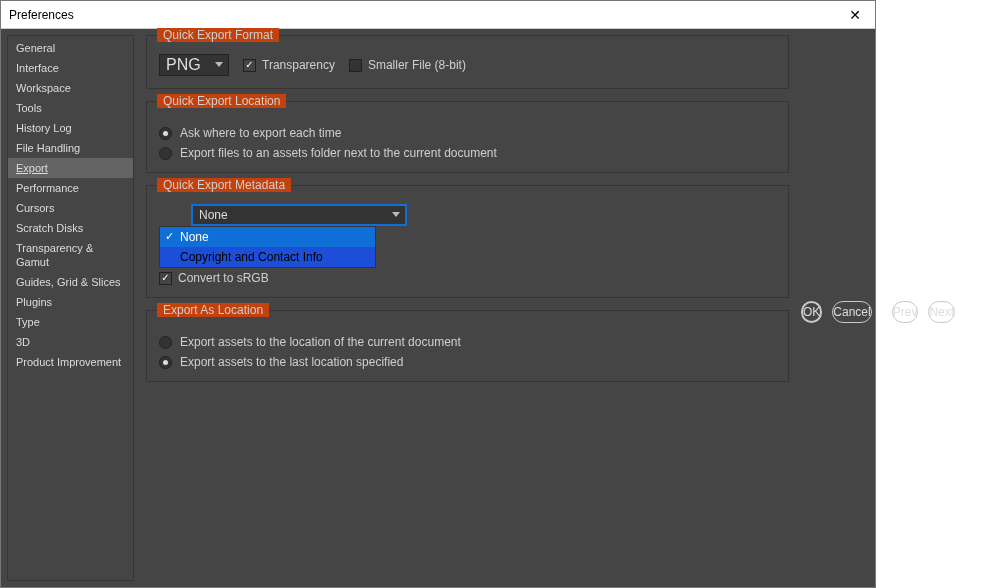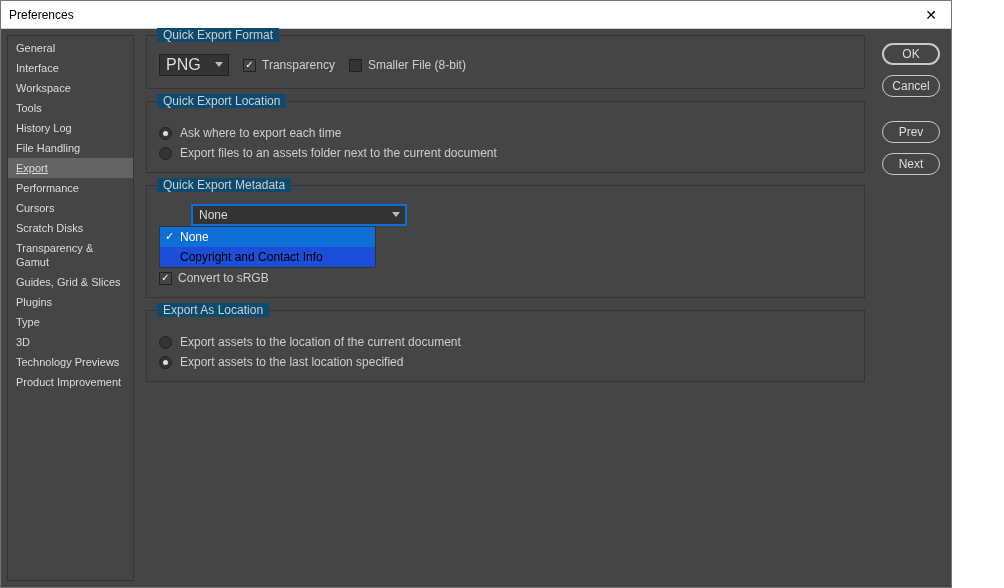--- a/index.html
+++ b/index.html
@@ -1,44 +1,44 @@
 <!DOCTYPE html>
 <html><head>
 <meta charset="utf-8">
 <style>
   * { box-sizing: border-box; margin: 0; padding: 0; font-family: "Segoe UI", Tahoma, sans-serif; }
   html, body { width: 1004px; height: 588px; overflow: hidden; background: #fff; }
-  .window { width: 952px; height: 588px; display: flex; flex-direction: column; border: 1px solid #777; background:#454545; }
+  .window { width: 876px; height: 588px; display: flex; flex-direction: column; border: 1px solid #777; background:#454545; }
   .titlebar { display:flex; align-items:center; justify-content:space-between; height:28px; background:#fff; color:#000; font-size:12px; padding:0 8px; border-bottom:1px solid #ccc;}
   .titlebar .close { font-size:14px; cursor:pointer; padding:2px 6px;}
   .body { flex:1; display:flex; padding:6px 6px 6px 6px; gap:6px; background:#454545; }
   .sidebar { width:127px; background:#454545; border:1px solid #353535; padding:2px 0; }
   .sidebar-item { color:#dcdcdc; font-size:11px; padding:3px 8px; cursor:pointer; line-height:14px; }
   .sidebar-item.selected { background:#636363;text-decoration:underline; }
   .main { flex:1; display:flex; flex-direction:column; gap:12px; padding:0 6px; color:#cfcfcf; font-size:12px; position:relative;}
   .fieldset { border:1px solid #353535; position:relative; padding:18px 12px 12px 12px; }
-  .legend { position:absolute; top:-8px; left:10px; background:#0c4a6e; padding:0 6px; color:#cfcfcf; font-size:12px; }
+  .legend { position:absolute; top:-8px; left:10px; background:#c2410c; padding:0 6px; color:#cfcfcf; font-size:12px; }
   .row { display:flex; align-items:center; gap:14px; }
   .select { background:#333; color:#ddd; border:1px solid #222; font-size:16px; height:22px; padding:0 11px 0 6px; position:relative; display:inline-flex; align-items:center; min-width:70px;}
   .select .caret { position:absolute; right:5px; top:7px; width:0; height:0; border-left:4px solid transparent; border-right:4px solid transparent; border-top:5px solid #bbb;}
   .checkbox { display:inline-flex; align-items:center; gap:6px; }
   .cb-box { width:13px; height:13px; border:1px solid #222; background:#333; display:inline-flex; align-items:center; justify-content:center; font-size:10px; color:#fff;}
   .cb-box.checked { background:#444; }
   .cb-box.checked::after { content:"✓"; font-size:10px; line-height:10px;}
   .radio-row { display:flex; align-items:center; gap:8px; margin-top:6px;}
   .radio { width:13px; height:13px; border-radius:50%; border:1px solid #222; background:#333; display:inline-flex; align-items:center; justify-content:center;}
   .radio.checked::after { content:""; width:5px; height:5px; border-radius:50%; background:#ddd;}
   .metadata-select { width:216px; background:#333; color:#ddd; border:2px solid #0f6fd6; font-size:12px; height:22px; padding:0 18px 0 6px; position:relative; display:inline-flex; align-items:center;}
   .metadata-select .caret { position:absolute; right:5px; top:6px; width:0;height:0;border-left:4px solid transparent;border-right:4px solid transparent;border-top:5px solid #bbb;}
   .dropdown-pop { width:217px; position:absolute; border:1px solid #333; z-index:10; }
   .dd-item { font-size:12px; padding:3px 6px 3px 20px; cursor:pointer; position:relative;}
   .dd-item.sel { background:#0f6fd6; color:#fff;}
   .dd-item.sel::before { content:"✓"; position:absolute; left:5px; color:#fff; font-size:11px;}
   .dd-item.unsel { background:#1d4ed8; color:#000;}
-  .buttons { width:68px; display:flex; flex-direction:column; gap:10px; padding-top:8px; align-items:center;}
+  .buttons { width:68px; display:flex; flex-direction:row; gap:10px; padding-top:8px; align-items:center;}
   .btn { width:58px; height:22px; border:1.5px solid #c9c9c9; border-radius:11px; background:transparent; color:#ddd; font-size:12px; display:flex; align-items:center; justify-content:center; cursor:pointer;}
   .btn.primary { border-width:2px; }
   .spacer { height:4px; }
 </style>
 </head>
 <body>
 
 <div class="window">
   <div class="titlebar">
     <span>Preferences</span>
@@ -54,21 +54,20 @@
       <div class="sidebar-item">File Handling</div>
       <div class="sidebar-item selected">Export</div>
       <div class="sidebar-item">Performance</div>
       <div class="sidebar-item">Cursors</div>
       <div class="sidebar-item">Scratch Disks</div>
       <div class="sidebar-item">Transparency &amp; Gamut</div>
       <div class="sidebar-item">Guides, Grid &amp; Slices</div>
       <div class="sidebar-item">Plugins</div>
       <div class="sidebar-item">Type</div>
       <div class="sidebar-item">3D</div>
-      <div class="sidebar-item">Technology Previews</div>
       <div class="sidebar-item">Product Improvement</div>
     </div>
 
     <div class="main">
 
       <div class="fieldset">
         <div class="legend">Quick Export Format</div>
         <div class="row">
           <div class="select">
             <span>PNG</span>

